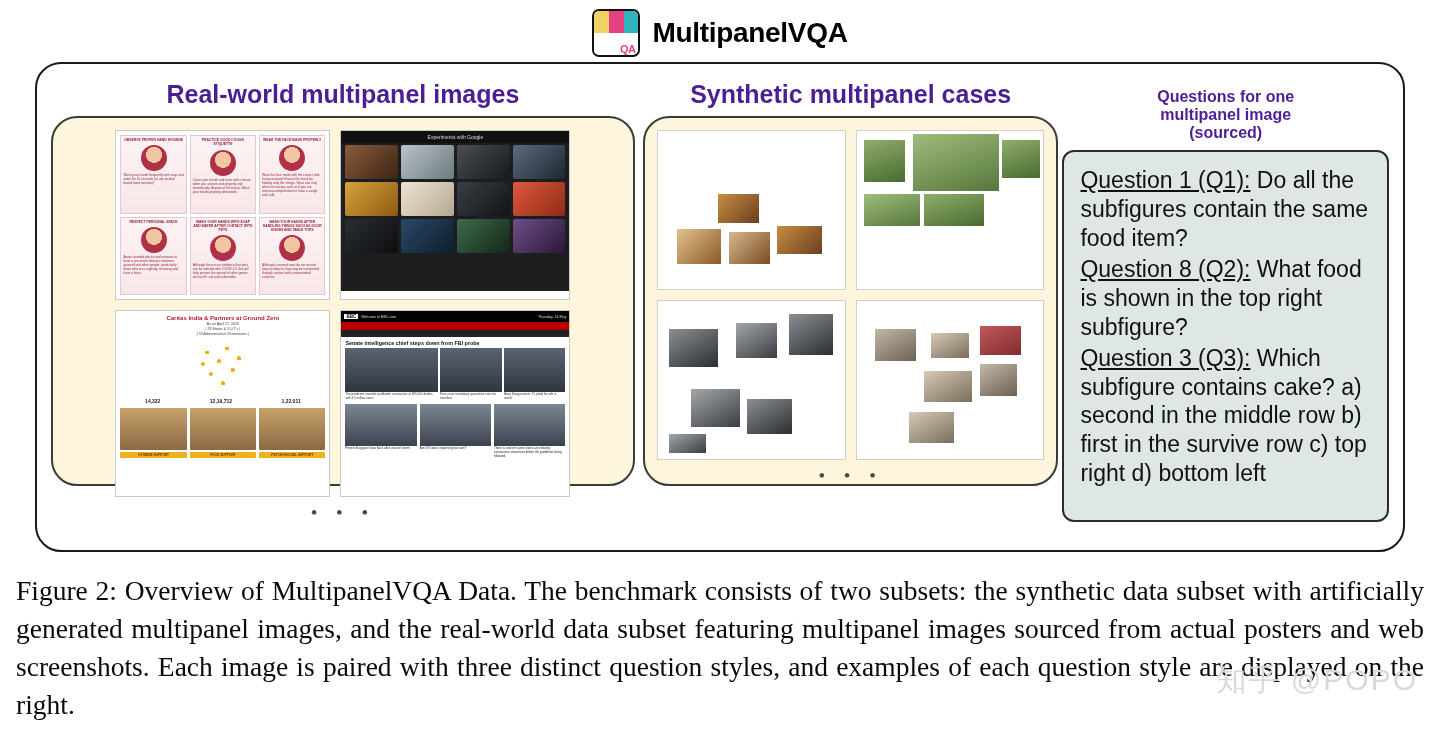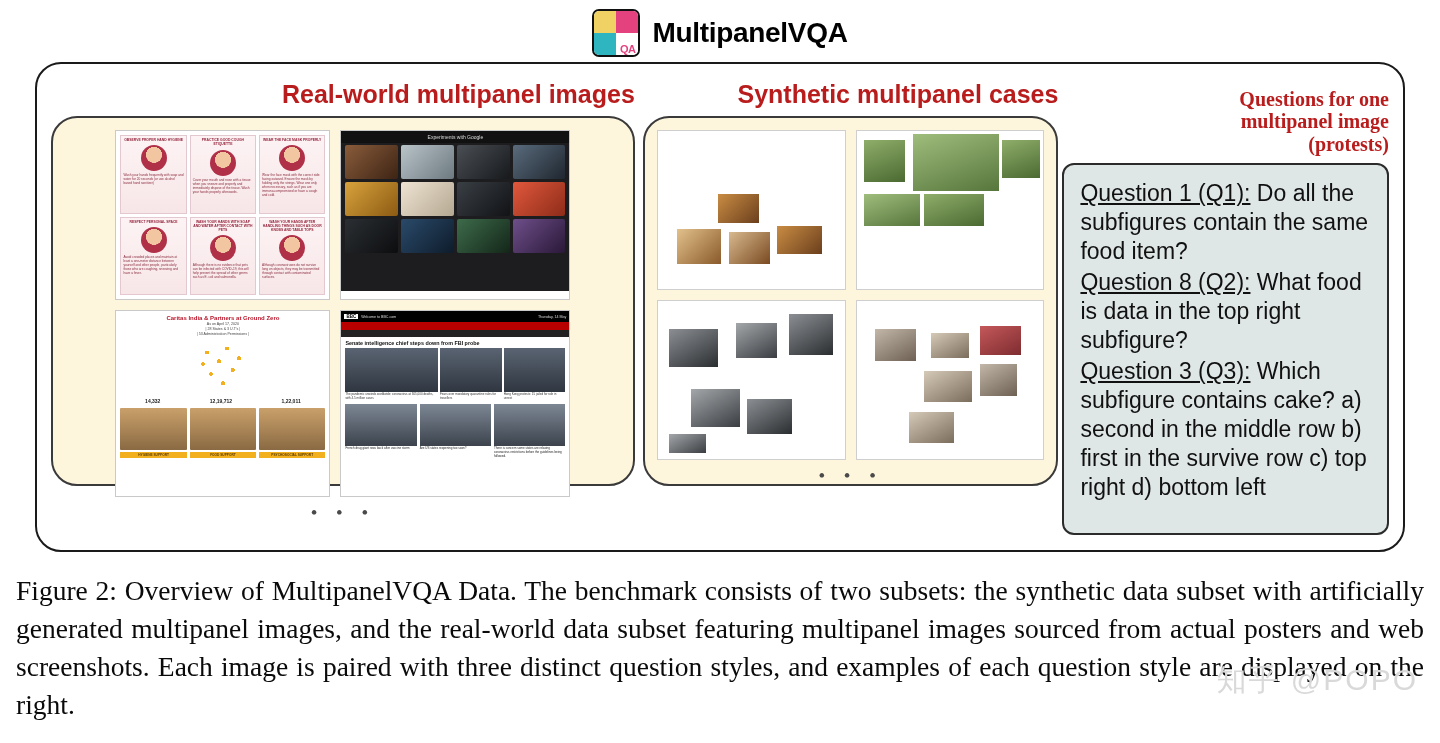--- a/index.html
+++ b/index.html
@@ -25,21 +25,21 @@
     padding-top: 14px;
     height: 52px;
     box-sizing: border-box;
   }
   .logo {
     width: 44px;
     height: 44px;
     border: 2px solid #111;
     border-radius: 7px;
     display: grid;
-    grid-template-columns: 1fr 1fr;
+    grid-template-columns: 1fr 1fr 1fr;
     grid-template-rows: 1fr 1fr;
     overflow: hidden;
     background: #fff;
     position: relative;
   }
   .logo .q1 { background: #f0d264; }
   .logo .q2 { background: #e4417f; }
   .logo .q3 { background: #2fb5c0; }
   .logo .q4 { background: #ffffff; }
   .logo .qa-text {
@@ -82,29 +82,29 @@
 
   .col {
     position: relative;
     box-sizing: border-box;
   }
   .col-real { width: 590px; }
   .col-syn  { width: 420px; margin-left: 8px;}
   .col-q    { width: 330px; margin-left: 4px;}
 
   .col-head {
-    text-align: right;
+    text-align: center;
     font-family: "Liberation Sans", sans-serif;
     font-weight: bold;
     font-size: 25px;
     line-height: 1.12;
-    color: #b91c1c;
+    color: #4c1d95;
     padding: 6px 0 8px 0;
   }
-  .col-q .col-head { font-size: 20px; padding-top: 14px; font-family: Liberation Serif, serif;}
+  .col-q .col-head { font-size: 16px; padding-top: 14px;}
 
   .yellow-box {
     background: #fdf5dc;
     border: 2px solid #3a3a3a;
     border-radius: 26px;
     box-sizing: border-box;
     padding: 12px;
   }
   .yellow-real { height: 370px; }
   .yellow-syn  { height: 370px; }
@@ -489,28 +489,28 @@
 
         </div>
         <div class="dots">• • •</div>
       </div>
     </div>
 
     <div class="col col-q">
       <div class="col-head">
         <div>Questions for one</div>
         <div>multipanel image</div>
-        <div>(protests)</div>
+        <div>(sourced)</div>
       </div>
       <div class="q-box">
         <div class="q-item">
           <span class="q-label">Question 1 (Q1):</span><span> Do all the subfigures contain the same food item?</span>
         </div>
         <div class="q-item">
-          <span class="q-label">Question 8 (Q2):</span><span> What food is data in the top right subfigure?</span>
+          <span class="q-label">Question 8 (Q2):</span><span> What food is shown in the top right subfigure?</span>
         </div>
         <div class="q-item">
           <span class="q-label">Question 3 (Q3):</span><span> Which subfigure contains cake? a) second in the middle row b) first in the survive row c) top right d) bottom left</span>
         </div>
       </div>
     </div>
 
   </div>
 </div>
 

